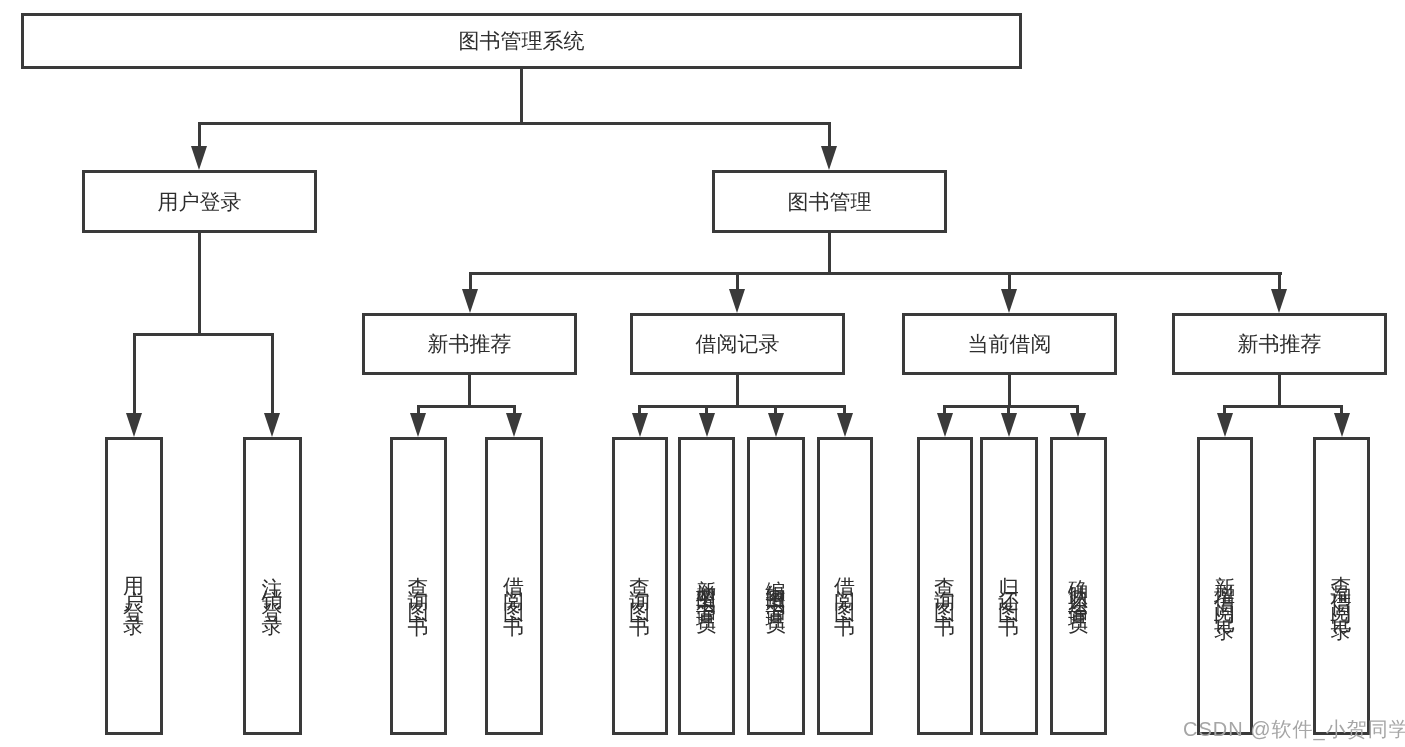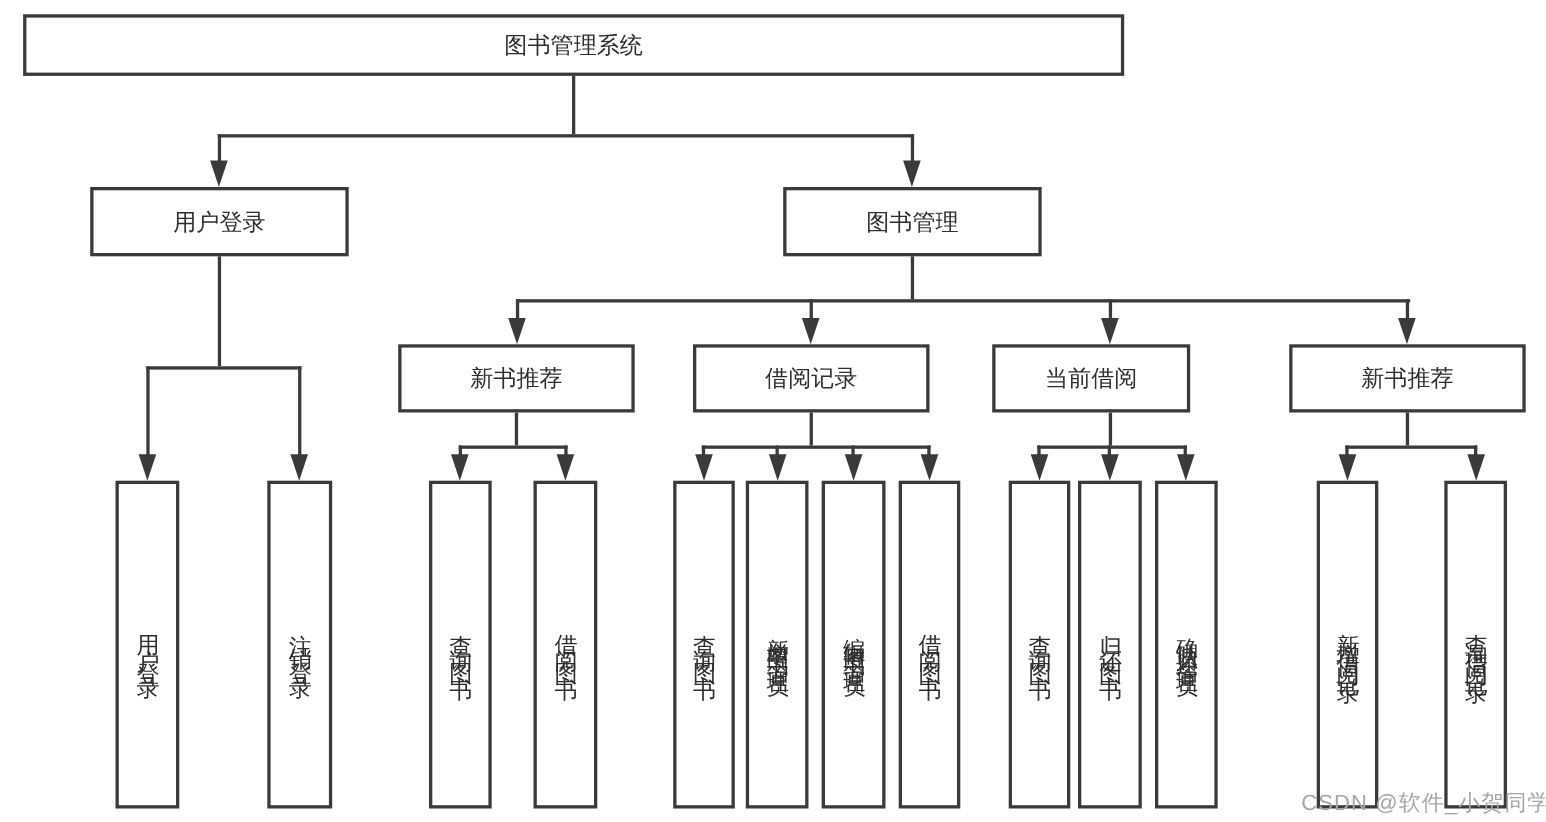--- a/index.html
+++ b/index.html
@@ -82,21 +82,21 @@
   <div class="arrow" style="left:462px;top:289px;"></div>
   <div class="vline" style="left:736px;top:272px;height:19px;"></div>
   <div class="arrow" style="left:729px;top:289px;"></div>
   <div class="vline" style="left:1008px;top:272px;height:19px;"></div>
   <div class="arrow" style="left:1001px;top:289px;"></div>
   <div class="vline" style="left:1278px;top:272px;height:19px;"></div>
   <div class="arrow" style="left:1271px;top:289px;"></div>
 
   <div class="box" style="left:362px;top:313px;width:215px;height:62px;">新书推荐</div>
   <div class="box" style="left:630px;top:313px;width:215px;height:62px;">借阅记录</div>
-  <div class="box" style="left:902px;top:313px;width:180px;height:62px;">当前借阅</div>
+  <div class="box" style="left:902px;top:313px;width:215px;height:62px;">当前借阅</div>
   <div class="box" style="left:1172px;top:313px;width:215px;height:62px;">新书推荐</div>
 
   <div class="vline" style="left:468px;top:375px;height:30px;"></div>
   <div class="hline" style="left:417px;top:405px;width:99px;"></div>
   <div class="vline" style="left:417px;top:405px;height:10px;"></div>
   <div class="arrow" style="left:410px;top:413px;"></div>
   <div class="vline" style="left:513px;top:405px;height:10px;"></div>
   <div class="arrow" style="left:506px;top:413px;"></div>
 
   <div class="vline" style="left:736px;top:375px;height:30px;"></div>

